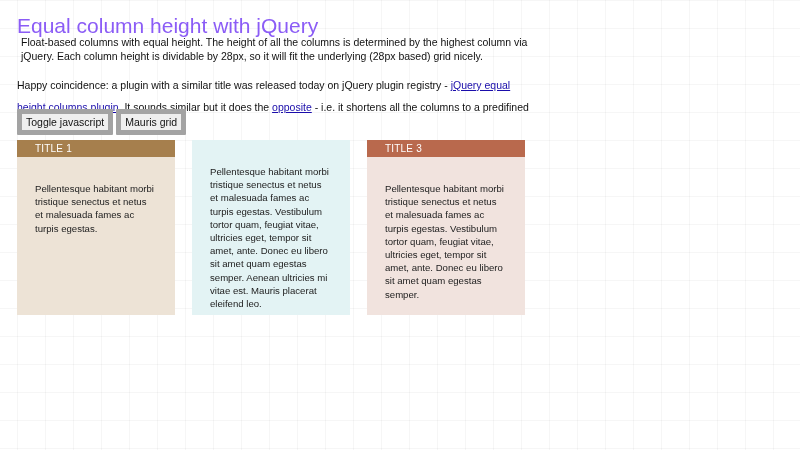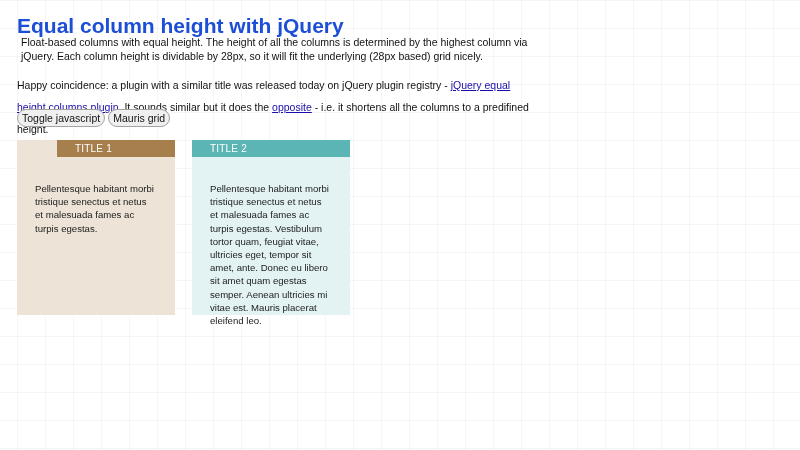--- a/index.html
+++ b/index.html
@@ -10,32 +10,32 @@
       linear-gradient(to right, rgba(0,0,0,0.035) 1px, transparent 1px),
       linear-gradient(to bottom, rgba(0,0,0,0.035) 1px, transparent 1px);
     background-size: 28px 28px;
     background-position: 17px 0;
     font-family: "Liberation Sans", sans-serif;
     color: #111;
     font-size: 10.5px;
   }
   .page { position: absolute; left: 17px; top: 0; width: 510px; }
   h1 {
-    font-size: 21px; font-weight: bold; margin: 0;
+    font-size: 21px; font-weight: normal; margin: 0;
     position: absolute; top: 14px; left: 0; white-space: nowrap;
-    color: #1d4ed8;
+    color: #8b5cf6;
   }
   .intro { position: absolute; top: 32px; left: 0; width: 512px; line-height: 13.5px; margin: 4px; }
   .note { position: absolute; top: 74px; left: 0; width: 520px; line-height: 22px; margin: 0; }
   a { color: #1a0dab; text-decoration: underline; }
   .buttons { position: absolute; top: 109px; left: 0; display: flex; gap: 3px; }
   button {
     font-family: "Liberation Sans", sans-serif; font-size: 10.5px;
     padding: 1px 4px; height: 14px; line-height: 10px;
-    background: #efefef; border: 1px solid #a3a3a3; border-radius: 9px; color: #111;
+    background: #efefef; border: 5px solid #a3a3a3; border-radius: 1px; color: #111;
     box-sizing: content-box;
   }
   .cols { position: absolute; top: 140px; left: 0; display: flex; gap: 17px; }
   .col { width: 158px; height: 175px; }
   .col-head {
     height: 17px; line-height: 17px; color: #fff; font-size: 10px;
     padding-left: 18px; letter-spacing: 0.2px;
   }
   .col-body { padding: 25px 18px 0 18px; line-height: 13.2px; font-size: 9.6px; color: #222; }
 </style>
@@ -51,21 +51,24 @@
     <span>Happy coincidence: a plugin with a similar title was released today on jQuery plugin registry - </span><a href="#">jQuery equal height columns plugin</a><span>. It sounds similar but it does the </span><a href="#">opposite</a><span> - i.e. it shortens all the columns to a predifined height.</span>
   </p>
 
   <div class="buttons">
     <button>Toggle javascript</button>
     <button>Mauris grid</button>
   </div>
 
   <div class="cols">
     <div class="col" style="background:#ede3d6;">
-      <div class="col-head" style="background:#a67f4d;margin-left:40px;">TITLE 1</div>
+      <div class="col-head" style="background:#a67f4d;">TITLE 1</div>
       <div class="col-body">Pellentesque habitant morbi tristique senectus et netus et malesuada fames ac turpis egestas.</div>
     </div>
     <div class="col" style="background:#e3f3f4;">
-      <div class="col-head" style="background:#5bb5b5;">TITLE 2</div>
       <div class="col-body">Pellentesque habitant morbi tristique senectus et netus et malesuada fames ac turpis egestas. Vestibulum tortor quam, feugiat vitae, ultricies eget, tempor sit amet, ante. Donec eu libero sit amet quam egestas semper. Aenean ultricies mi vitae est. Mauris placerat eleifend leo.</div>
+    </div>
+    <div class="col" style="background:#f1e3de;">
+      <div class="col-head" style="background:#b9694d;">TITLE 3</div>
+      <div class="col-body">Pellentesque habitant morbi tristique senectus et netus et malesuada fames ac turpis egestas. Vestibulum tortor quam, feugiat vitae, ultricies eget, tempor sit amet, ante. Donec eu libero sit amet quam egestas semper.</div>
     </div>
   </div>
 </div>
 
 </body></html>

